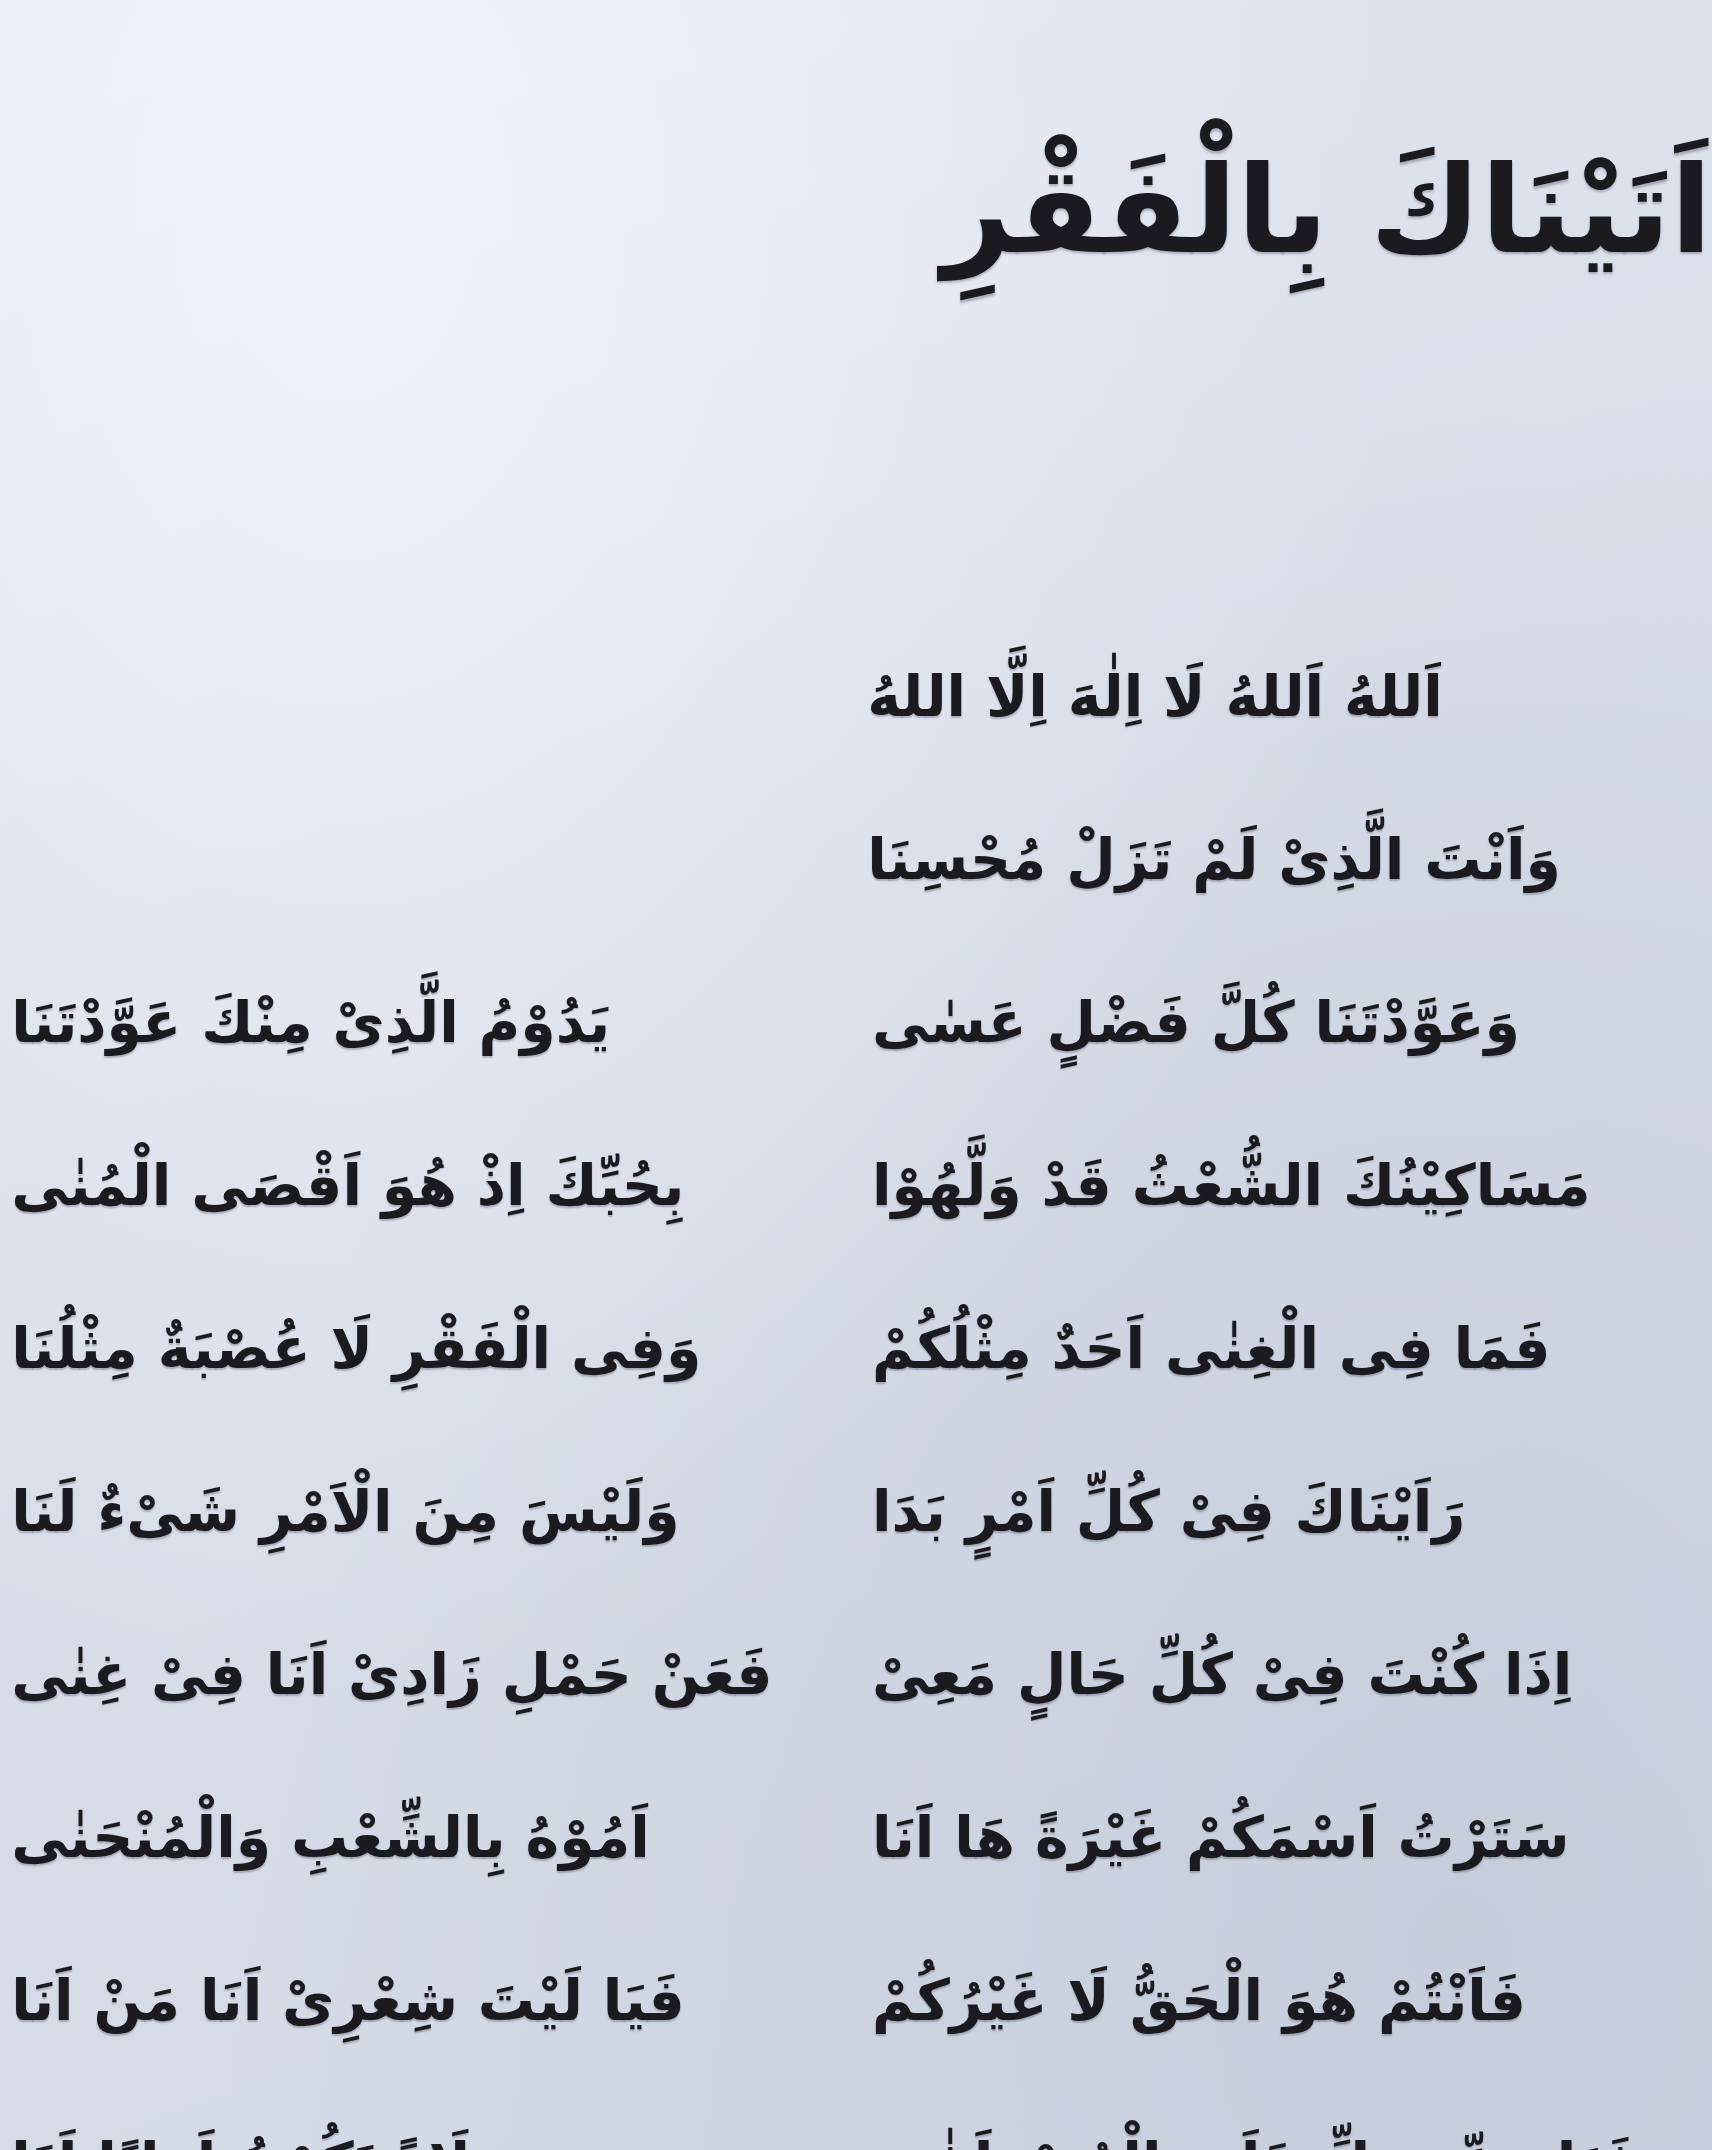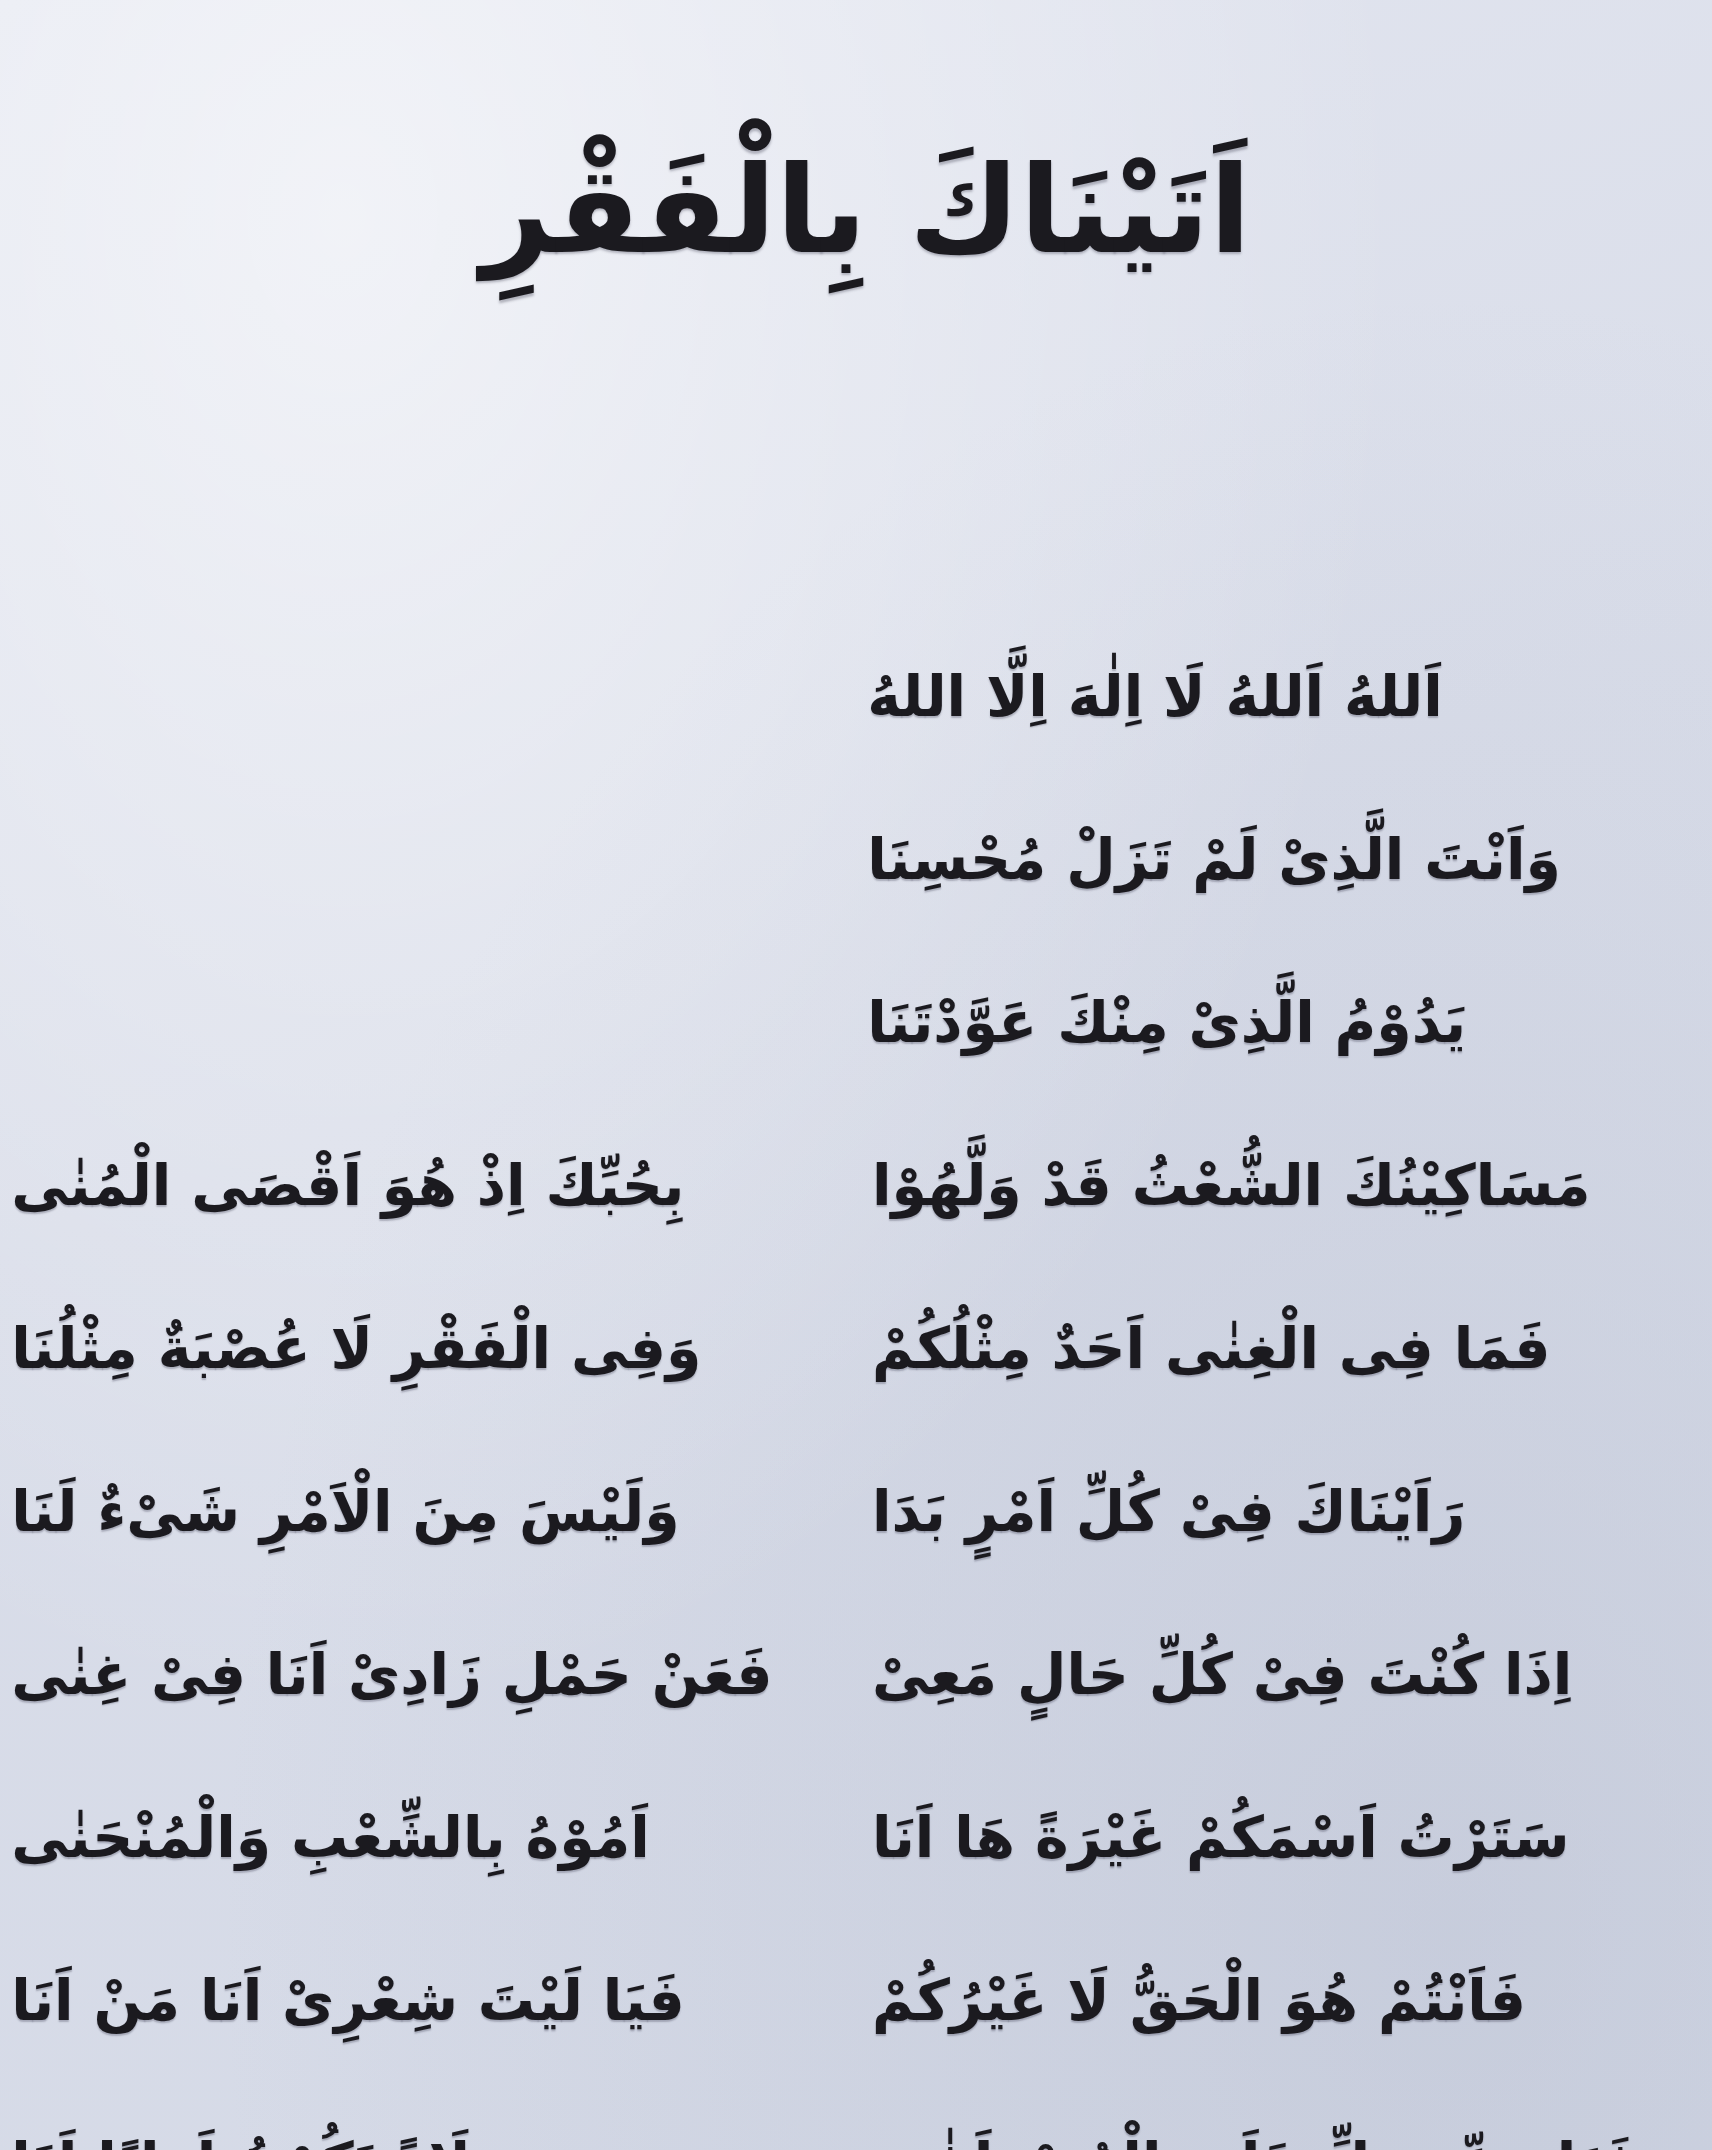--- a/index.html
+++ b/index.html
@@ -19,21 +19,20 @@
     color: #1b1a1f;
   }
   .page {
     position: relative;
     width: 100%;
     height: 100%;
     box-sizing: border-box;
   }
   .title {
     padding-top: 57px;
-    text-align: center;
     font-size: 121px;
     line-height: 1.2;
     font-weight: 700;
     letter-spacing: 1.6px;
     text-shadow: 0 2.4px 2.4px rgba(40,40,60,0.30);
     white-space: nowrap;
     padding-left: 20px;
   }
   .poem {
     padding-top: 251px;
@@ -75,20 +74,21 @@
 
     <div class="verse-row">
       <div class="hemistich second">اَللهُ اَللهُ لَا اِلٰهَ اِلَّا اللهُ</div>
     </div>
 
     <div class="verse-row">
       <div class="hemistich second">وَاَنْتَ الَّذِىْ لَمْ تَزَلْ مُحْسِنَا</div>
     </div>
 
     <div class="verse-row">
+      <div class="hemistich first">وَعَوَّدْتَنَا كُلَّ فَضْلٍ عَسٰى</div>
       <div class="hemistich second">يَدُوْمُ الَّذِىْ مِنْكَ عَوَّدْتَنَا</div>
     </div>
 
     <div class="verse-row">
       <div class="hemistich first">مَسَاكِيْنُكَ الشُّعْثُ قَدْ وَلَّهُوْا</div>
       <div class="hemistich second">بِحُبِّكَ اِذْ هُوَ اَقْصَى الْمُنٰى</div>
     </div>
 
     <div class="verse-row">
       <div class="hemistich first">فَمَا فِى الْغِنٰى اَحَدٌ مِثْلُكُمْ</div>

